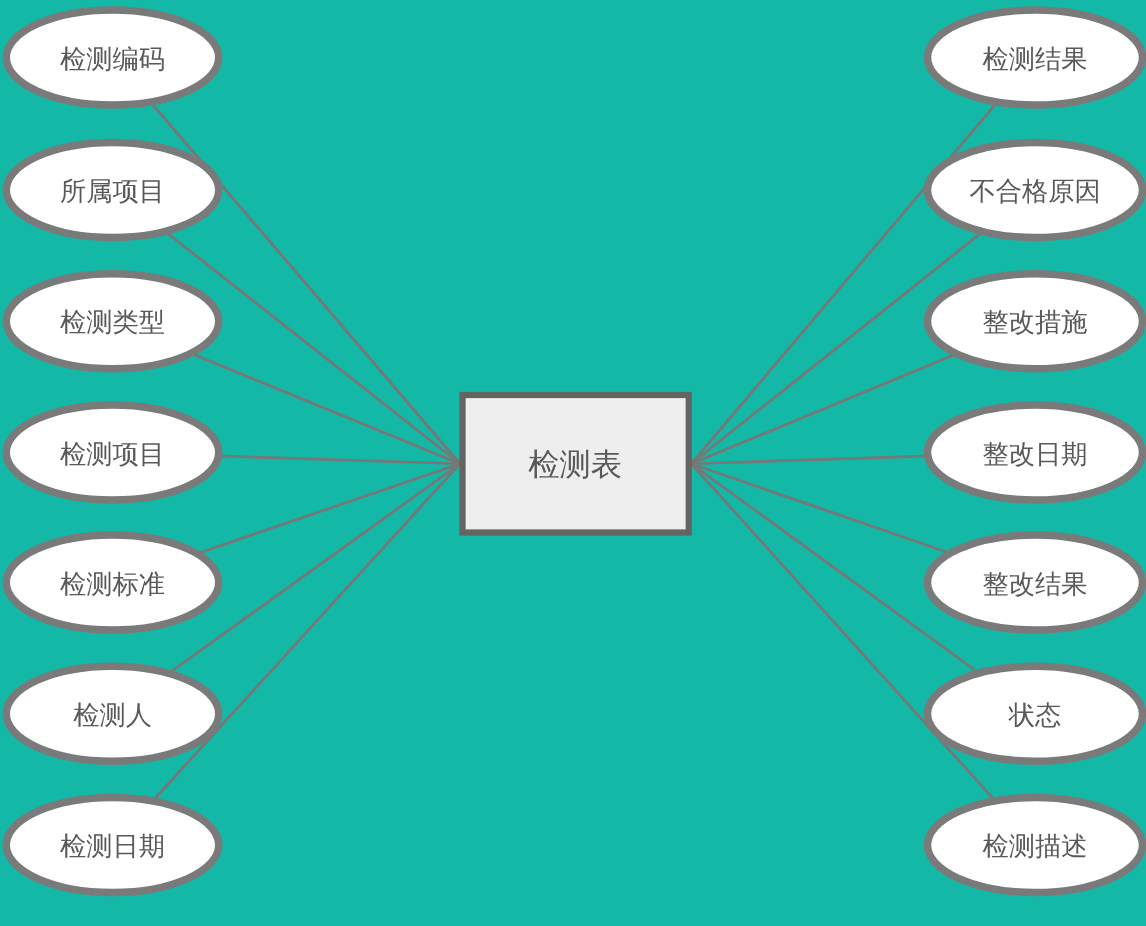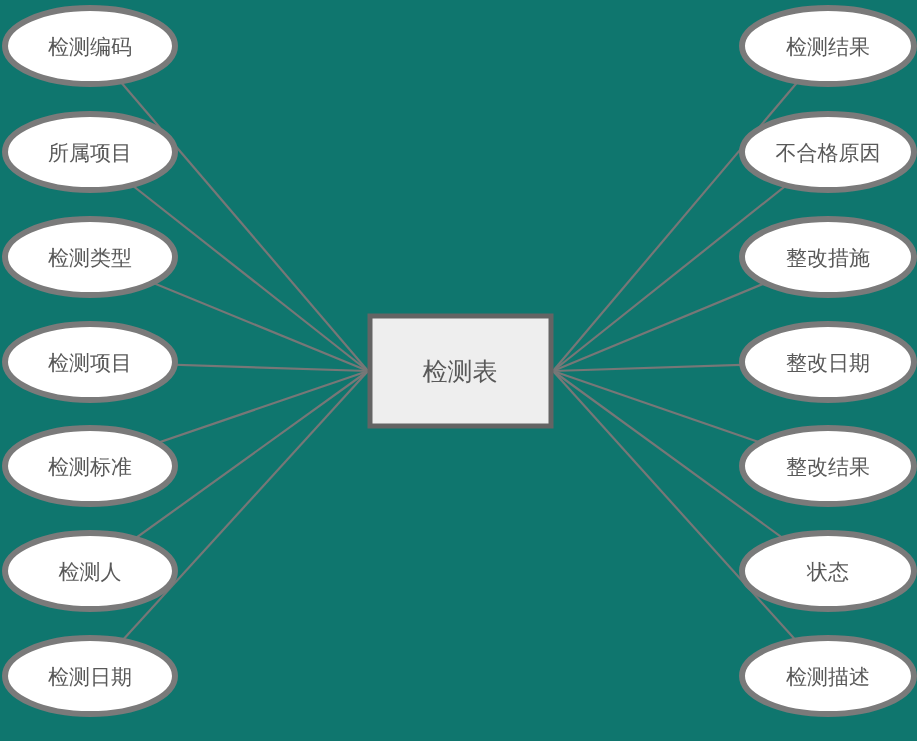--- a/index.html
+++ b/index.html
@@ -8,21 +8,21 @@
     background: #ffffff;
     width: 917px;
     height: 741px;
     overflow: hidden;
     font-family: "Liberation Sans", sans-serif;
   }
   .stage {
     position: relative;
     width: 917px;
     height: 741px;
-    background: #0f766e;
+    background: #14b8a6;
   }
   svg { display: block; }
   .connector {
     stroke: #777777;
     stroke-width: 2.2;
     fill: none;
   }
   .attr-ellipse {
     fill: #ffffff;
     stroke: #7a7a7a;

